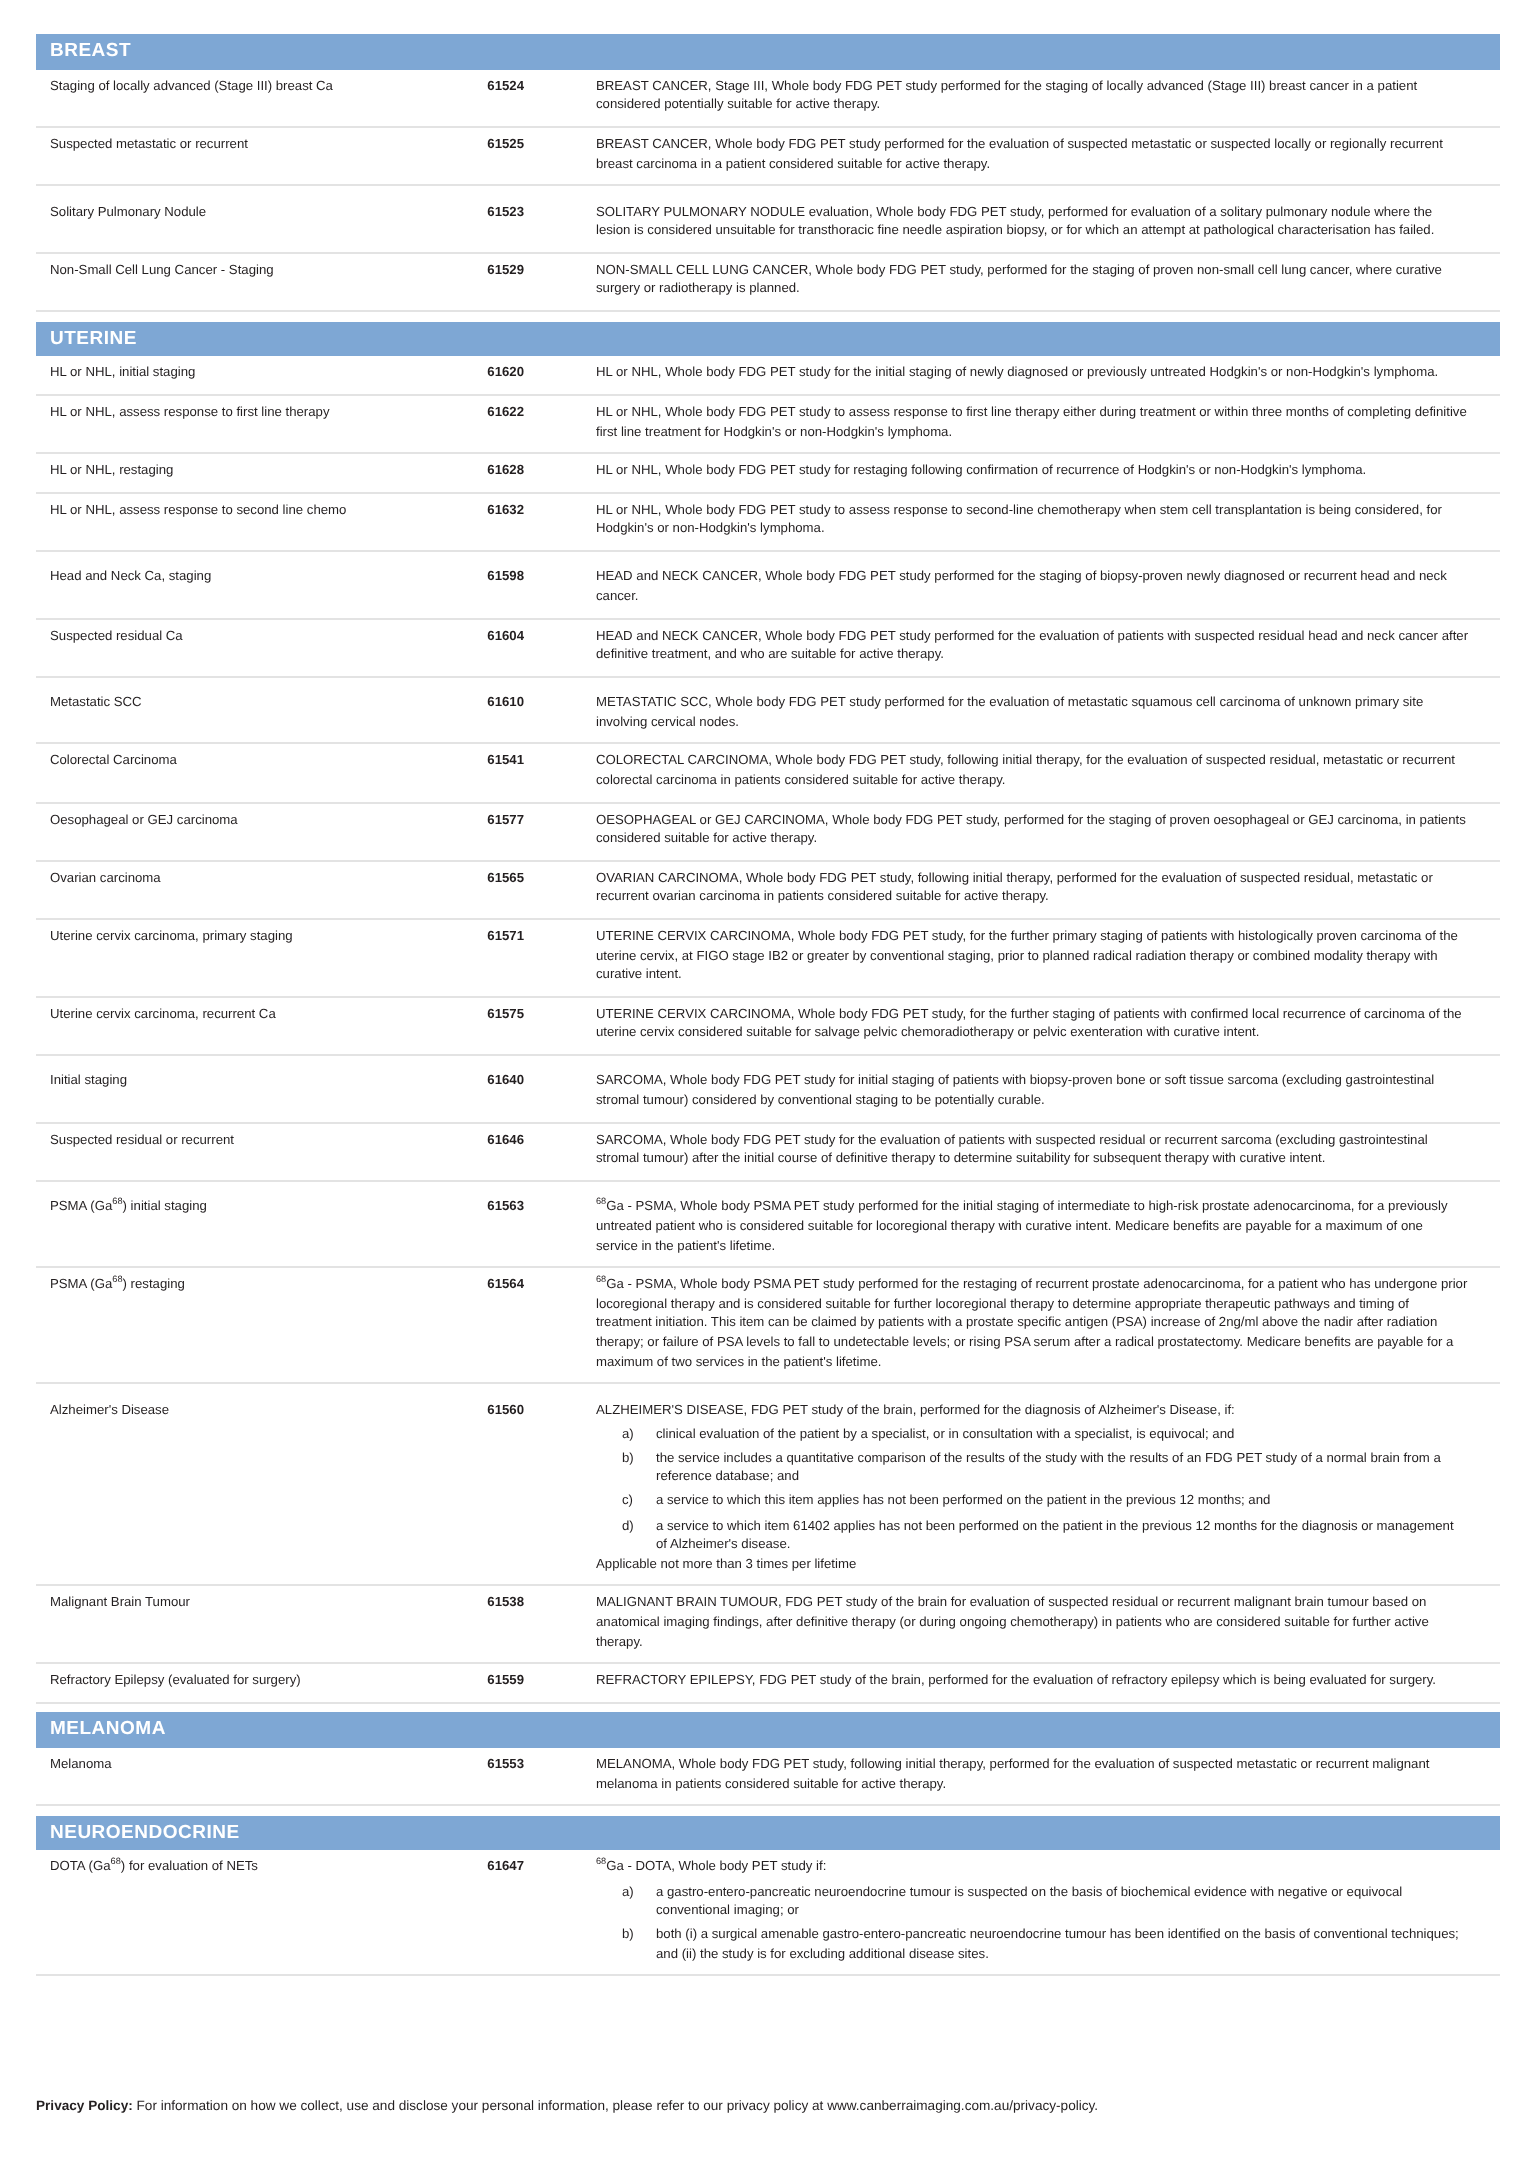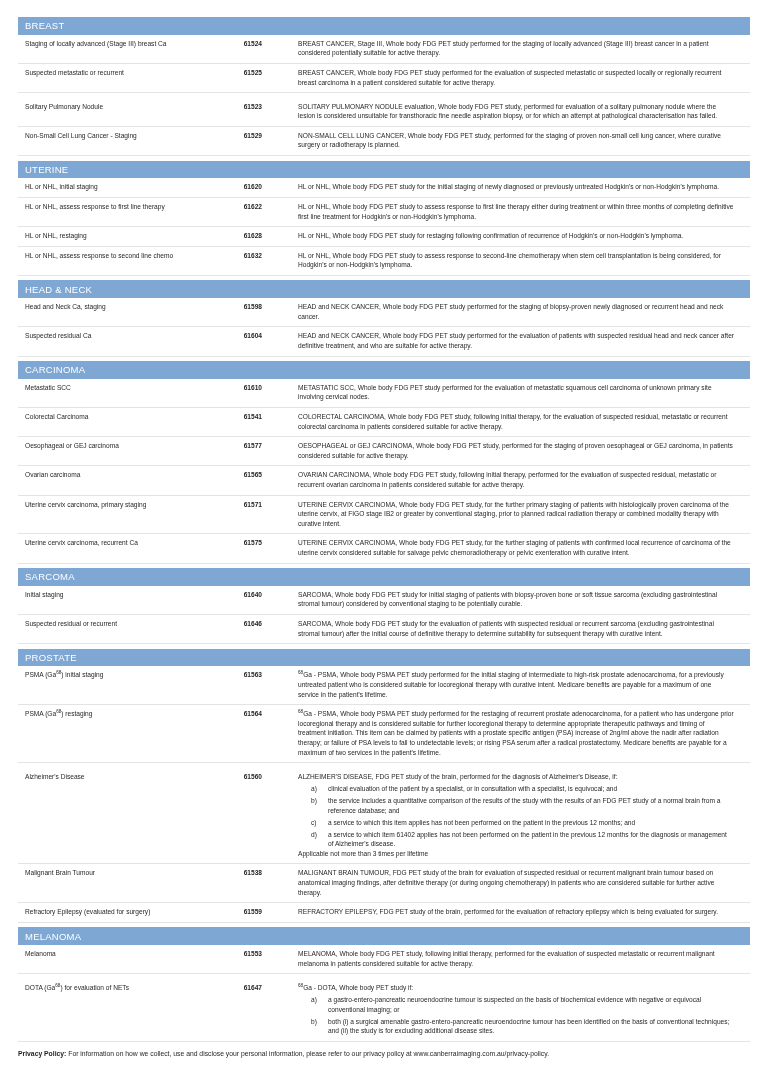--- a/index.html
+++ b/index.html
@@ -21,21 +21,21 @@
     position: relative;
   }
   .table {
     width: 732px;
     border-collapse: collapse;
   }
   .section-head {
     background: #7ea7d4;
     color: #ffffff;
     font-size: 9.5px;
-    font-weight: normal;
+    font-weight: bold;
     letter-spacing: 0.25px;
     padding: 3.2px 6px 3.6px 7px;
     line-height: 11px;
     height: 15px;
     vertical-align: middle;
   }
   .row {
     border-bottom: 1px solid #e3e3e3;
   }
   .cell {
@@ -174,43 +174,37 @@
         <tr class="row">
           <td class="cell c-name">HL or NHL, assess response to second line chemo</td>
           <td class="cell c-num">61632</td>
           <td class="cell c-desc">
             <p>HL or NHL, Whole body FDG PET study to assess response to second-line chemotherapy when stem cell transplantation is being considered, for Hodgkin's or non-Hodgkin's lymphoma.</p>
           </td>
         </tr>
         <tr class="spacer-row">
           <td colspan="3"></td>
         </tr>
-        <tr>
-          <td class="section-head" colspan="3">HEAD &amp; NECK</td>
-        </tr>
         <tr class="row">
           <td class="cell c-name">Head and Neck Ca, staging</td>
           <td class="cell c-num">61598</td>
           <td class="cell c-desc">
             <p>HEAD and NECK CANCER, Whole body FDG PET study performed for the staging of biopsy-proven newly diagnosed or recurrent head and neck cancer.</p>
           </td>
         </tr>
         <tr class="row">
           <td class="cell c-name">Suspected residual Ca</td>
           <td class="cell c-num">61604</td>
           <td class="cell c-desc">
             <p>HEAD and NECK CANCER, Whole body FDG PET study performed for the evaluation of patients with suspected residual head and neck cancer after definitive treatment, and who are suitable for active therapy.</p>
           </td>
         </tr>
         <tr class="spacer-row">
           <td colspan="3"></td>
         </tr>
-        <tr>
-          <td class="section-head" colspan="3">CARCINOMA</td>
-        </tr>
         <tr class="row">
           <td class="cell c-name">Metastatic SCC</td>
           <td class="cell c-num">61610</td>
           <td class="cell c-desc">
             <p>METASTATIC SCC, Whole body FDG PET study performed for the evaluation of metastatic squamous cell carcinoma of unknown primary site involving cervical nodes.</p>
           </td>
         </tr>
         <tr class="row">
           <td class="cell c-name">Colorectal Carcinoma</td>
           <td class="cell c-num">61541</td>
@@ -242,43 +236,37 @@
         <tr class="row">
           <td class="cell c-name">Uterine cervix carcinoma, recurrent Ca</td>
           <td class="cell c-num">61575</td>
           <td class="cell c-desc">
             <p>UTERINE CERVIX CARCINOMA, Whole body FDG PET study, for the further staging of patients with confirmed local recurrence of carcinoma of the uterine cervix considered suitable for salvage pelvic chemoradiotherapy or pelvic exenteration with curative intent.</p>
           </td>
         </tr>
         <tr class="spacer-row">
           <td colspan="3"></td>
         </tr>
-        <tr>
-          <td class="section-head" colspan="3">SARCOMA</td>
-        </tr>
         <tr class="row">
           <td class="cell c-name">Initial staging</td>
           <td class="cell c-num">61640</td>
           <td class="cell c-desc">
             <p>SARCOMA, Whole body FDG PET study for initial staging of patients with biopsy-proven bone or soft tissue sarcoma (excluding gastrointestinal stromal tumour) considered by conventional staging to be potentially curable.</p>
           </td>
         </tr>
         <tr class="row">
           <td class="cell c-name">Suspected residual or recurrent</td>
           <td class="cell c-num">61646</td>
           <td class="cell c-desc">
             <p>SARCOMA, Whole body FDG PET study for the evaluation of patients with suspected residual or recurrent sarcoma (excluding gastrointestinal stromal tumour) after the initial course of definitive therapy to determine suitability for subsequent therapy with curative intent.</p>
           </td>
         </tr>
         <tr class="spacer-row">
           <td colspan="3"></td>
         </tr>
-        <tr>
-          <td class="section-head" colspan="3">PROSTATE</td>
-        </tr>
         <tr class="row">
           <td class="cell c-name"><span>PSMA (Ga</span><sup>68</sup><span>) initial staging</span></td>
           <td class="cell c-num">61563</td>
           <td class="cell c-desc">
             <p><sup>68</sup><span>Ga - PSMA, Whole body PSMA PET study performed for the initial staging of intermediate to high-risk prostate adenocarcinoma, for a previously untreated patient who is considered suitable for locoregional therapy with curative intent. Medicare benefits are payable for a maximum of one service in the patient's lifetime.</span></p>
           </td>
         </tr>
         <tr class="row">
           <td class="cell c-name"><span>PSMA (Ga</span><sup>68</sup><span>) restaging</span></td>
           <td class="cell c-num">61564</td>
@@ -337,20 +325,23 @@
         </tr>
         <tr class="row">
           <td class="cell c-name">Melanoma</td>
           <td class="cell c-num">61553</td>
           <td class="cell c-desc">
             <p>MELANOMA, Whole body FDG PET study, following initial therapy, performed for the evaluation of suspected metastatic or recurrent malignant melanoma in patients considered suitable for active therapy.</p>
           </td>
         </tr>
         <tr class="spacer-row">
           <td colspan="3"></td>
+        </tr>
+        <tr>
+          <td class="section-head" colspan="3">NEUROENDOCRINE</td>
         </tr>
         <tr class="row">
           <td class="cell c-name"><span>DOTA (Ga</span><sup>68</sup><span>) for evaluation of NETs</span></td>
           <td class="cell c-num">61647</td>
           <td class="cell c-desc">
             <p><sup>68</sup><span>Ga - DOTA, Whole body PET study if:</span></p>
             <ul class="sub-list">
               <li>
                 <span class="marker">a)</span>
                 <span class="txt">a gastro-entero-pancreatic neuroendocrine tumour is suspected on the basis of biochemical evidence with negative or equivocal conventional imaging; or</span>

